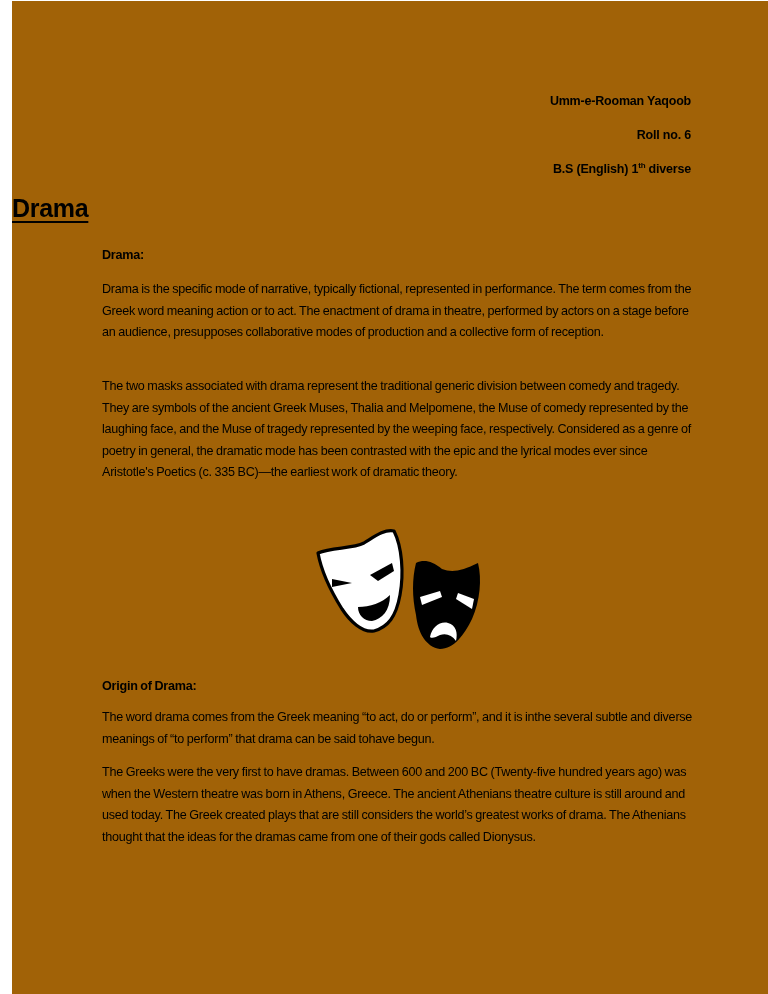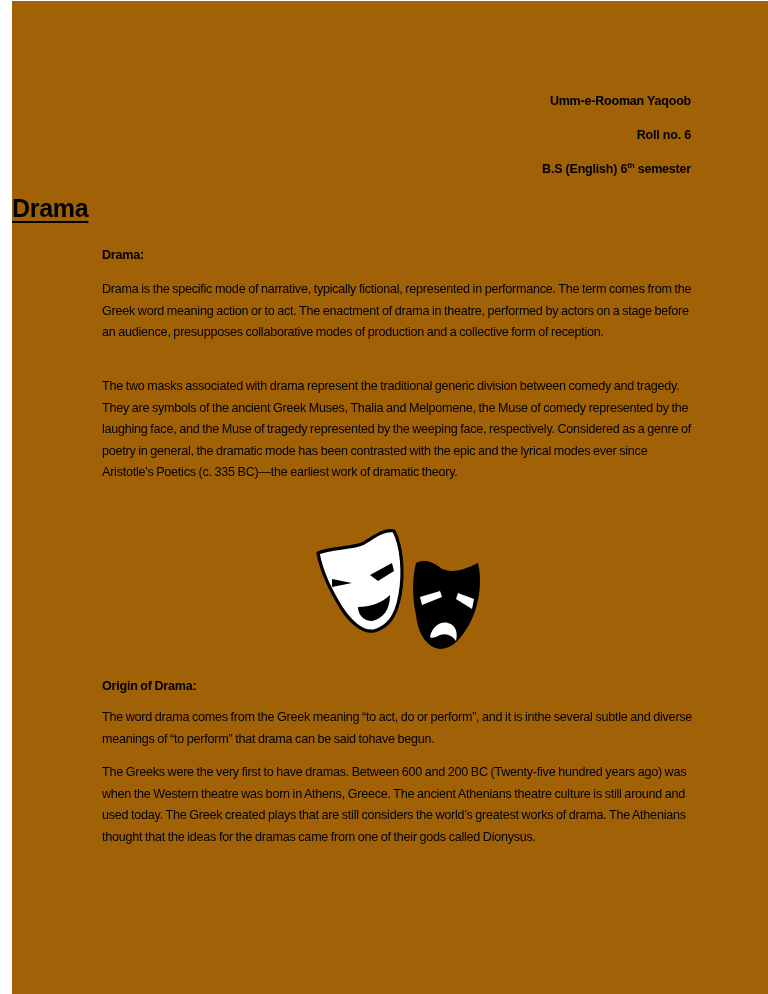--- a/index.html
+++ b/index.html
@@ -71,21 +71,21 @@
     #sec2-p2 { top: 761px; }
   </style>
 </head>
 <body>
 
 <div class="page">
 
   <div class="header-block">
     <div class="line">Umm-e-Rooman Yaqoob</div>
     <div class="line">Roll no. 6</div>
-    <div class="line"><span>B.S (English) 6</span><sup>th</sup><span> semester</span></div>
+    <div class="line"><span>B.S (English) 1</span><sup>th</sup><span> diverse</span></div>
   </div>
 
   <div class="title">Drama</div>
 
   <div class="content" id="sec1-heading">
     <p class="heading">Drama:</p>
   </div>
 
   <div class="content" id="sec1-p1">
     <p class="para">Drama is the specific mode of narrative, typically fictional, represented in performance. The term comes from the Greek word meaning action or to act. The enactment of drama in theatre, performed by actors on a stage before an audience, presupposes collaborative modes of production and a collective form of reception.</p>

